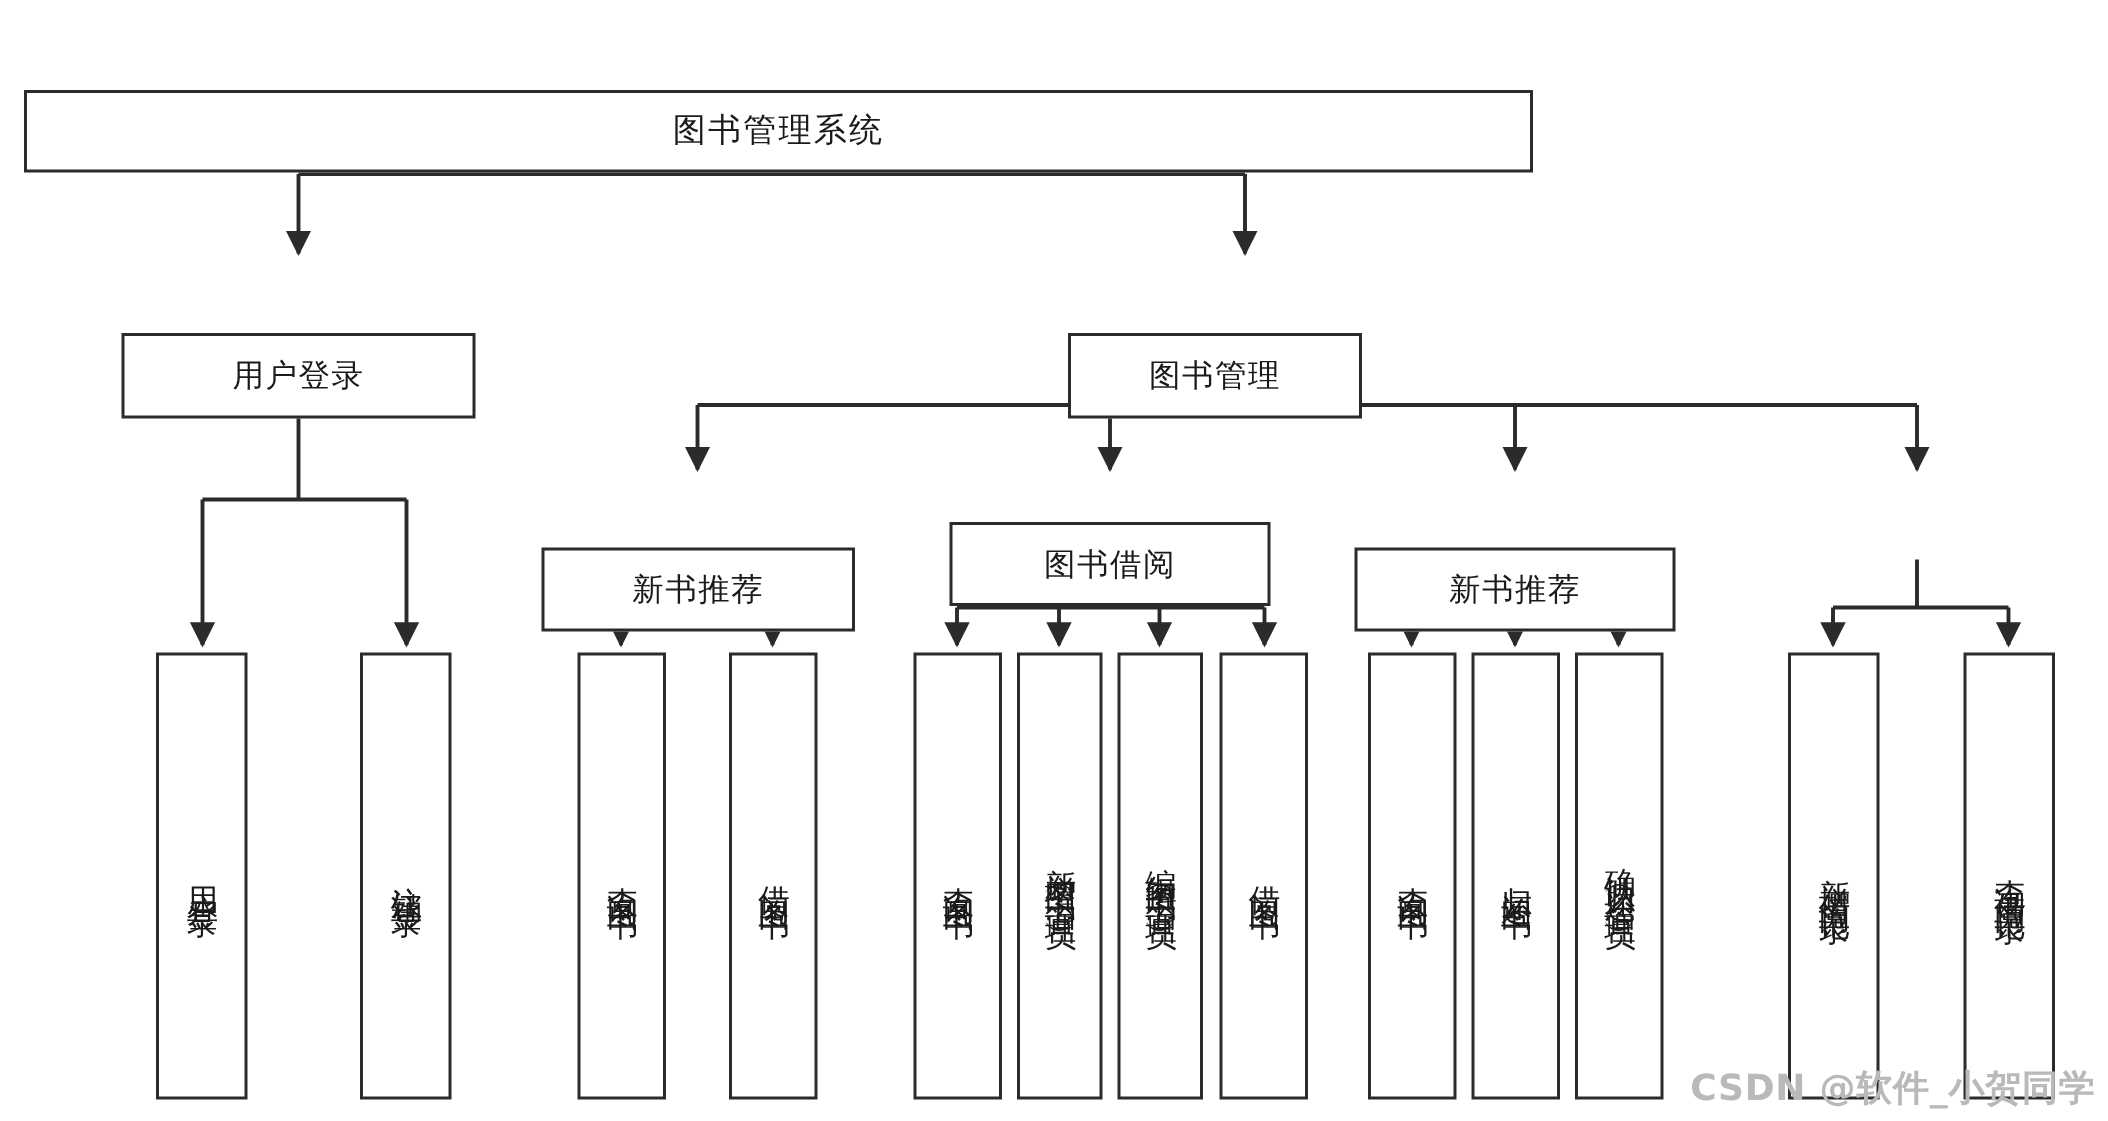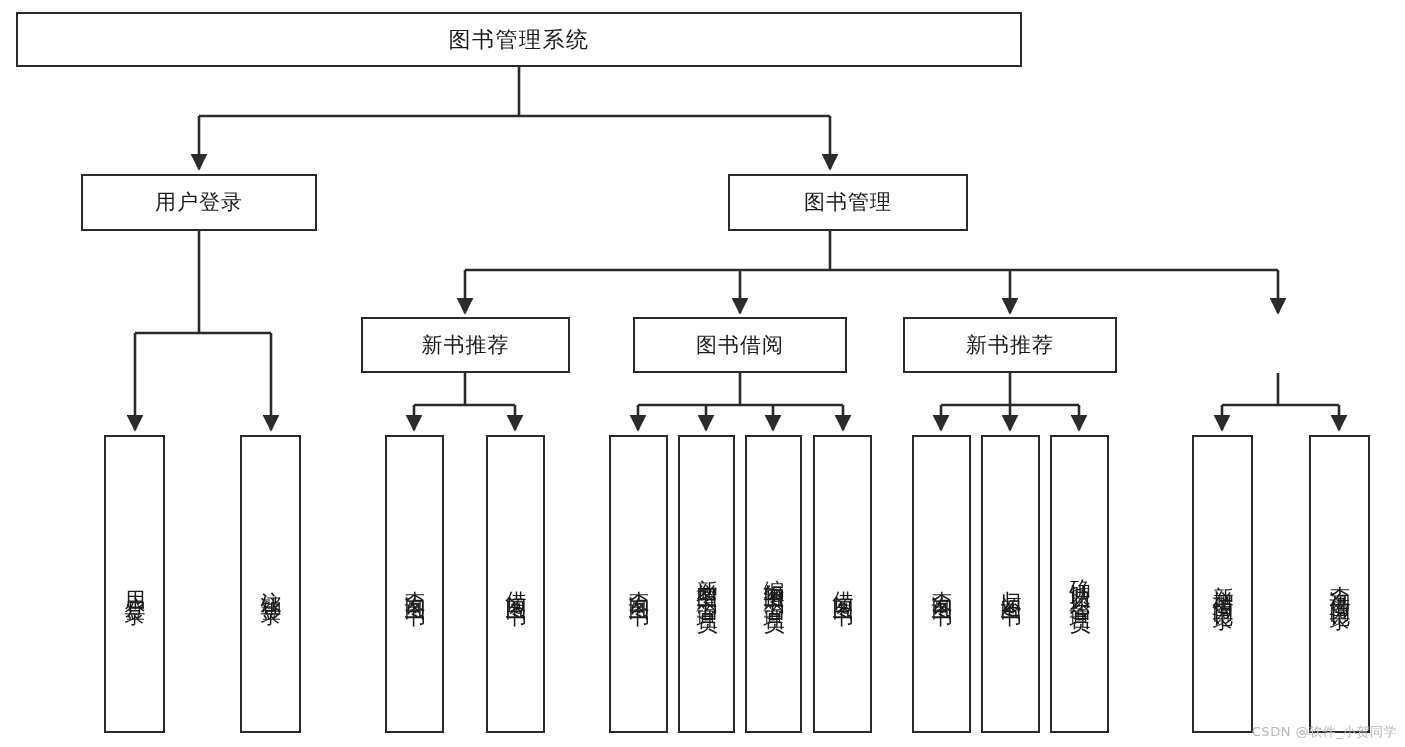--- a/index.html
+++ b/index.html
@@ -28,20 +28,21 @@
     border:2.5px solid #2b2b2b;
     display:flex;
     align-items:center;
     justify-content:center;
     color:#1a1a1a;
   }
   .node.h{
     font-size:21px;
     letter-spacing:1px;
     line-height:1;
+    margin-top:48px;
   }
   .node.v{
     writing-mode:vertical-rl;
     text-orientation:upright;
     font-size:21px;
     letter-spacing:5px;
     line-height:1;
     padding:6px 0;
     align-items:center;
     justify-content:center;
@@ -53,25 +54,26 @@
     text-align:center;
   }
   .node.root{
     font-size:22px;
     letter-spacing:1.5px;
   }
   .watermark{
     position:absolute;
     right:8px;
     bottom:6px;
-    font-size:13px;
+    font-size:24px;
     color:#b9b9b9;
     letter-spacing:0.5px;
     white-space:nowrap;
     user-select:none;
+    font-weight:bold;
   }
 </style>
 </head>
 <body>
 
 <div id="canvas">
 
   <svg id="wires" viewBox="0 0 1405 747" xmlns="http://www.w3.org/2000/svg">
     <defs>
       <marker id="arrow" viewBox="0 0 10 10" refX="9" refY="5" markerWidth="6.5" markerHeight="6.5" orient="auto-start-reverse">
@@ -124,28 +126,28 @@
     </g>
   </svg>
 
   <div class="node h root" style="left:16px;top:12px;width:1006px;height:55px;">
     <span>图书管理系统</span>
   </div>
 
   <div class="node h" style="left:81px;top:174px;width:236px;height:57px;">
     <span>用户登录</span>
   </div>
-  <div class="node h" style="left:728px;top:174px;width:240px;height:57px;">
+  <div class="node h" style="left:712px;top:174px;width:196px;height:57px;">
     <span>图书管理</span>
   </div>
 
   <div class="node h" style="left:361px;top:317px;width:209px;height:56px;">
     <span>新书推荐</span>
   </div>
-  <div class="node h" style="left:633px;top:317px;width:214px;height:56px;">
+  <div class="node h" style="left:633px;top:300px;width:214px;height:56px;">
     <span>图书借阅</span>
   </div>
   <div class="node h" style="left:903px;top:317px;width:214px;height:56px;">
     <span>新书推荐</span>
   </div>
 
   <div class="node v" style="left:104px;top:435px;width:61px;height:298px;">
     <span class="vtext">用户登录</span>
   </div>
   <div class="node v" style="left:240px;top:435px;width:61px;height:298px;">

